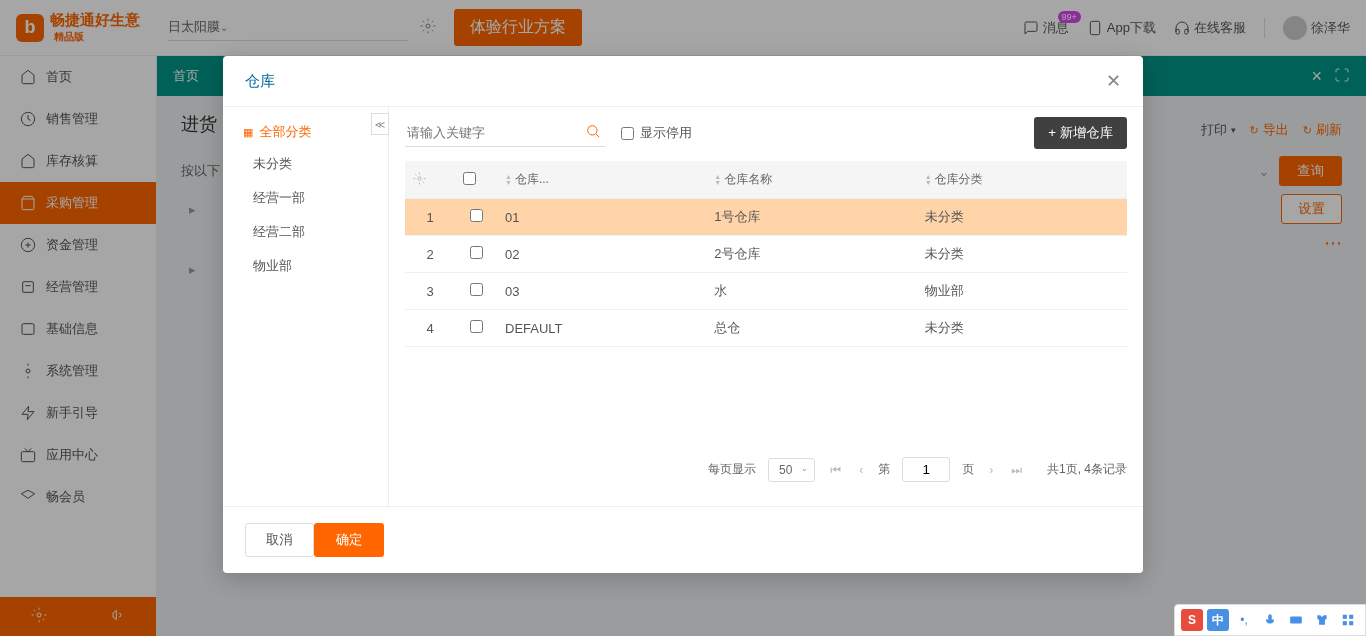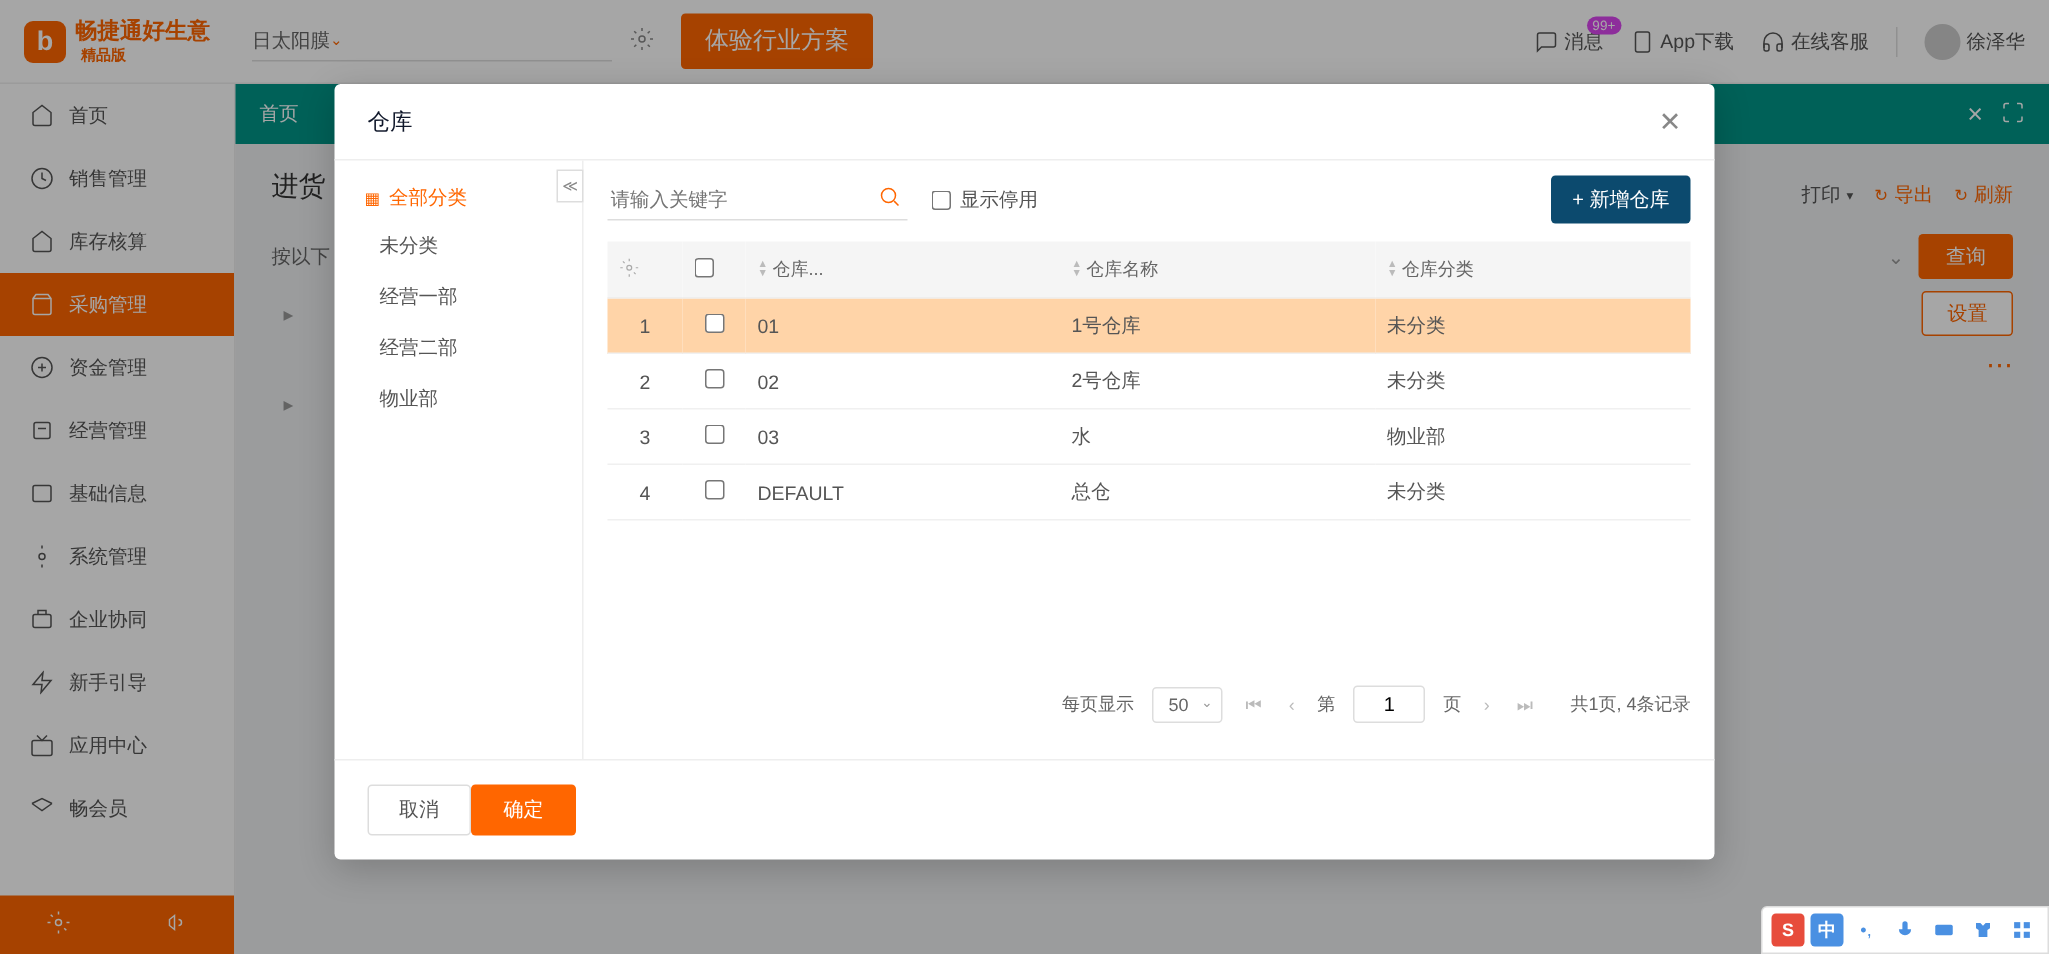--- a/index.html
+++ b/index.html
@@ -38,34 +38,34 @@
     .toolbar-link.orange { color: #f60; }
     .btn-primary { background: #f60; color: #fff; border: none; padding: 6px 18px; border-radius: 3px; cursor: pointer; }
     .btn-outline { background: #fff; border: 1px solid #f60; color: #f60; padding: 5px 16px; border-radius: 3px; cursor: pointer; }
     .filter-label { color: #666; margin-right: 8px; }
     .kebab { color: #f60; cursor: pointer; font-size: 18px; }
     
     
     .modal-overlay { position: absolute; inset: 0; background: rgba(0,0,0,0.35); display: flex; align-items: flex-start; justify-content: center; padding-top: 56px; z-index: 100; }
     .modal { width: 920px; background: #fff; border-radius: 4px; box-shadow: 0 6px 24px rgba(0,0,0,0.2); }
     .modal-header { display: flex; justify-content: space-between; align-items: center; padding: 14px 22px; }
-    .modal-title { font-size: 15px; color: #0f172a; }
+    .modal-title { font-size: 15px; color: #0369a1; }
     .modal-close { cursor: pointer; color: #888; font-size: 18px; }
     .modal-body { display: flex; border-top: 1px solid #eee; min-height: 400px; }
     .modal-sidebar { width: 166px; border-right: 1px solid #eee; padding: 10px 0; position: relative; }
     .modal-sidebar-collapse { position: absolute; right: -1px; top: 6px; width: 18px; height: 22px; border: 1px solid #ddd; background: #fff; display: flex; align-items: center; justify-content: center; font-size: 10px; color: #888; cursor: pointer; }
     .cat-all { display: flex; align-items: center; gap: 6px; color: #f60; padding: 6px 20px; font-weight: 500; cursor: pointer; }
     .cat-item { padding: 8px 20px 8px 30px; color: #555; cursor: pointer; }
     .modal-main { flex: 1; padding: 10px 16px; display: flex; flex-direction: column; }
     .modal-toolbar { display: flex; align-items: center; gap: 16px; margin-bottom: 12px; }
     .search-box { position: relative; width: 200px; }
     .search-box input { width: 100%; border: none; border-bottom: 1px solid #ddd; padding: 6px 28px 6px 2px; outline: none; font-size: 13px; }
     .search-box .search-icon { position: absolute; right: 4px; top: 4px; color: #f60; font-size: 15px; cursor: pointer; }
     .checkbox-label { display: flex; align-items: center; gap: 6px; color: #555; cursor: pointer; }
-    .btn-add { margin-left: auto; background: #0c4a6e; color: #fff; border: none; padding: 7px 14px; border-radius: 3px; cursor: pointer; }
+    .btn-add { margin-left: auto; background: #404040; color: #fff; border: none; padding: 7px 14px; border-radius: 3px; cursor: pointer; }
     
     
     .table { width: 100%; border-collapse: collapse; }
     .table th { background: #f5f5f5; padding: 10px 8px; text-align: left; color: #666; font-weight: normal; border-bottom: 1px solid #eee; font-size: 12px; }
     .table td { padding: 9px 8px; border-bottom: 1px solid #f0f0f0; color: #555; font-size: 13px; }
     .table tr.selected td { background: #ffd4a8; }
     .th-gear { text-align: center; color: #aaa; width: 50px; }
     .th-check { width: 42px; text-align: center; }
     .sort-icons { display: inline-flex; flex-direction: column; font-size: 7px; line-height: 6px; color: #bbb; margin-right: 3px; vertical-align: middle; }
     
@@ -188,27 +188,20 @@
           <rect x="3" y="4" width="18" height="16" rx="2"></rect>
         </svg>
         <span>基础信息</span>
       </div>
     <div class="sidebar-item">
         <svg class="icon-svg" viewBox="0 0 24 24">
           <circle cx="12" cy="12" r="3"></circle>
           <path d="M12 1v3m0 16v3"></path>
         </svg>
         <span>系统管理</span>
-      </div>
-    <div class="sidebar-item">
-        <svg class="icon-svg" viewBox="0 0 24 24">
-          <rect x="3" y="7" width="18" height="13" rx="2"></rect>
-          <path d="M8 7V3h8v4"></path>
-        </svg>
-        <span>企业协同</span>
       </div>
     <div class="sidebar-item">
         <svg class="icon-svg" viewBox="0 0 24 24">
           <polygon points="13 2 3 14 12 14 11 22 21 10 12 10 13 2"></polygon>
         </svg>
         <span>新手引导</span>
       </div>
     <div class="sidebar-item">
         <svg class="icon-svg" viewBox="0 0 24 24">
           <rect x="2" y="7" width="20" height="15" rx="2"></rect>

